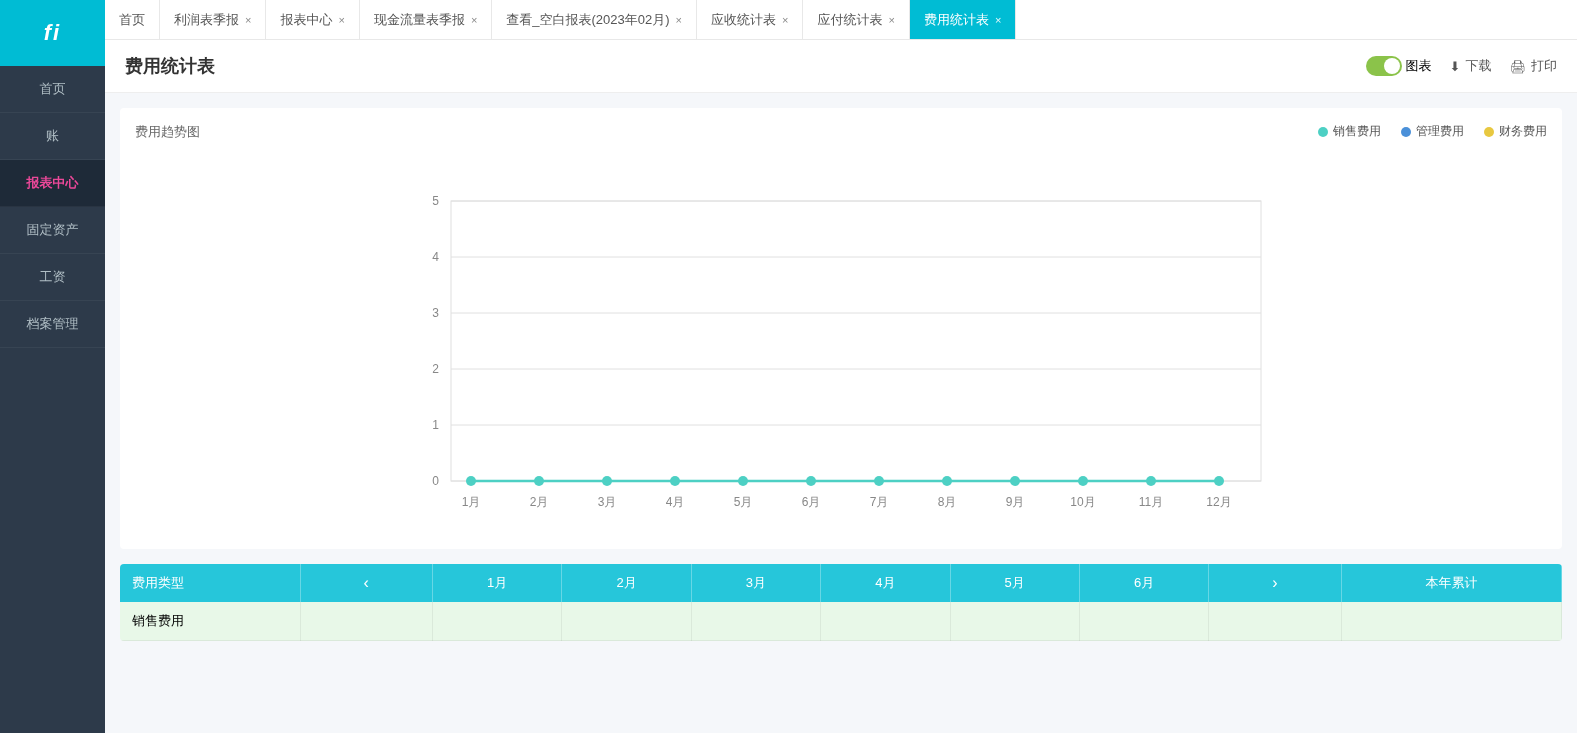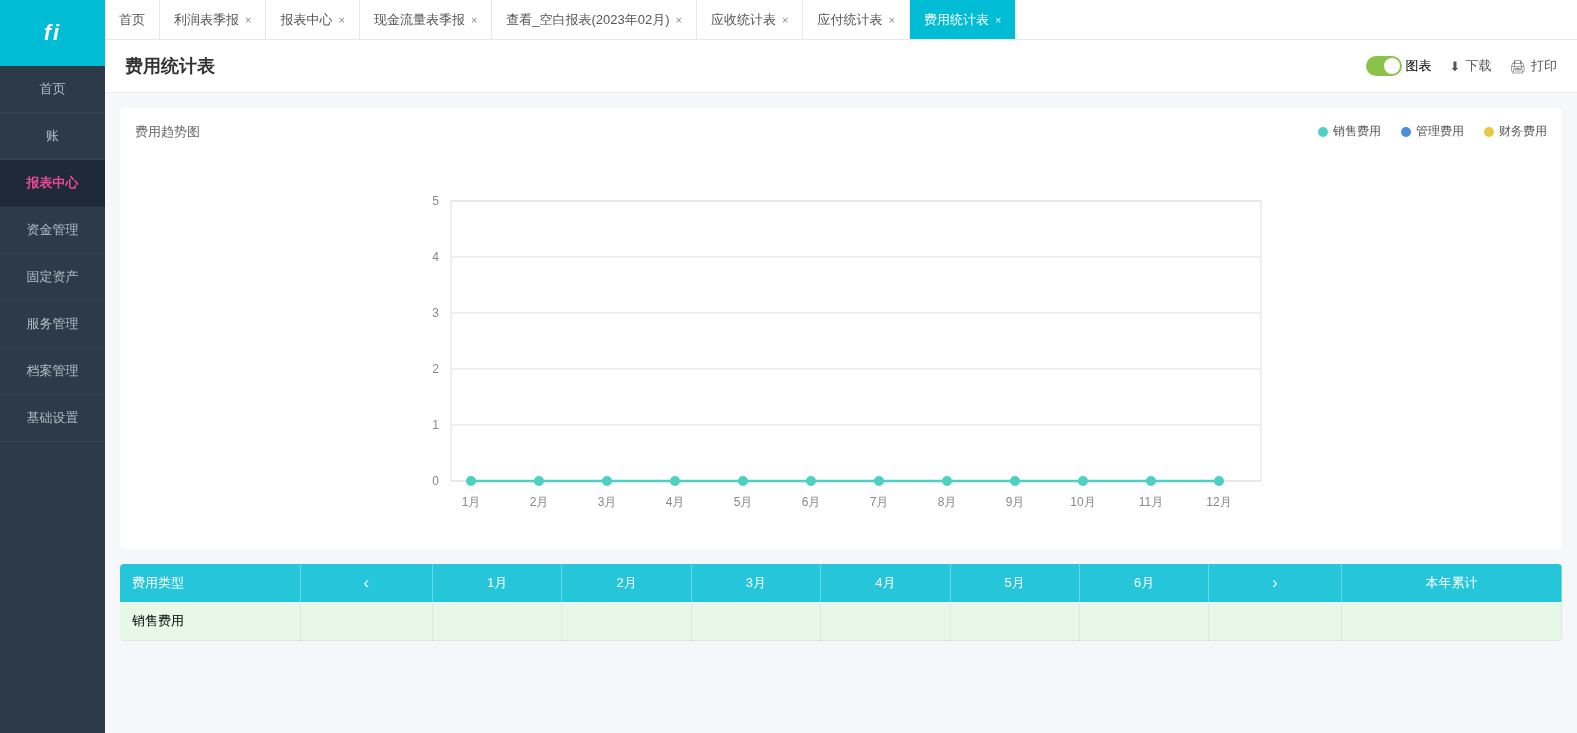--- a/index.html
+++ b/index.html
@@ -225,25 +225,23 @@
     }
   </style>
 </head>
 <body>
 
 <div class="sidebar">
   <div class="sidebar-logo">fi</div>
   <div class="sidebar-item">首页</div>
   <div class="sidebar-item">账</div>
   <div class="sidebar-item active">报表中心</div>
-  <div class="sidebar-item">资金管理</div>
   <div class="sidebar-item">固定资产</div>
-  <div class="sidebar-item">服务管理</div>
+  <div class="sidebar-item">工资</div>
   <div class="sidebar-item">档案管理</div>
-  <div class="sidebar-item">基础设置</div>
 </div>
 
 <div class="main">
 
   <div class="tab-bar">
     <div class="tab">
       <span>首页</span>
     </div>
     <div class="tab">
       <span>利润表季报</span>

